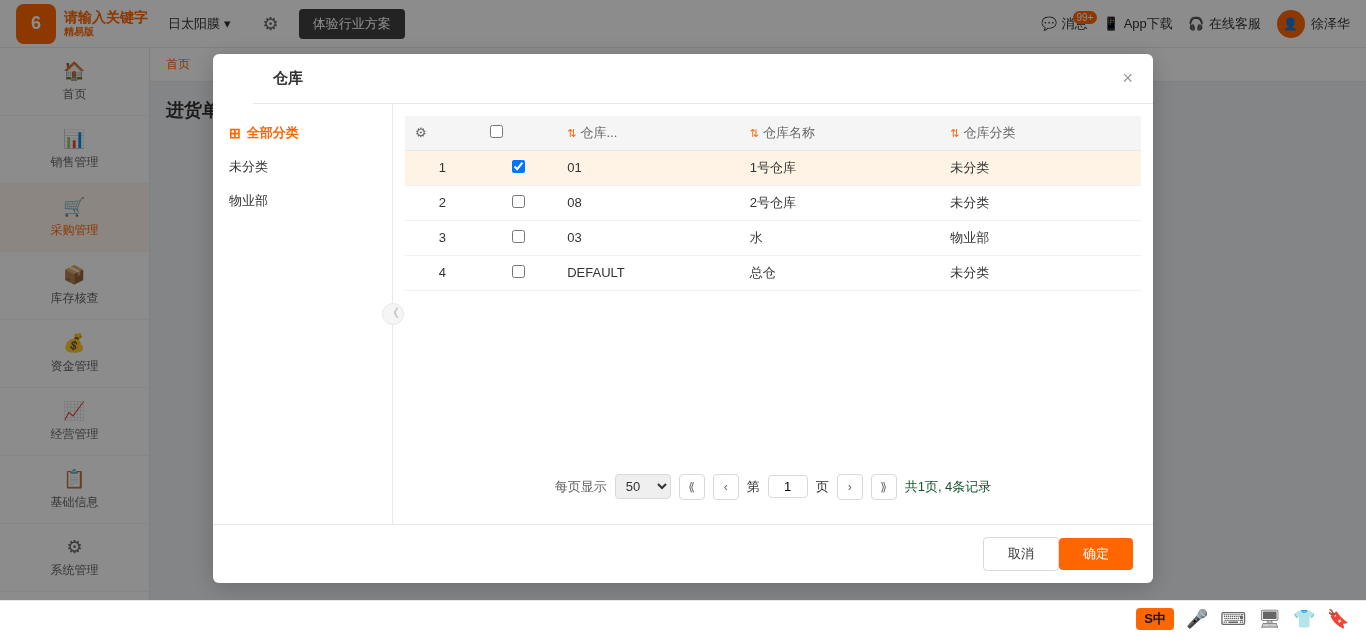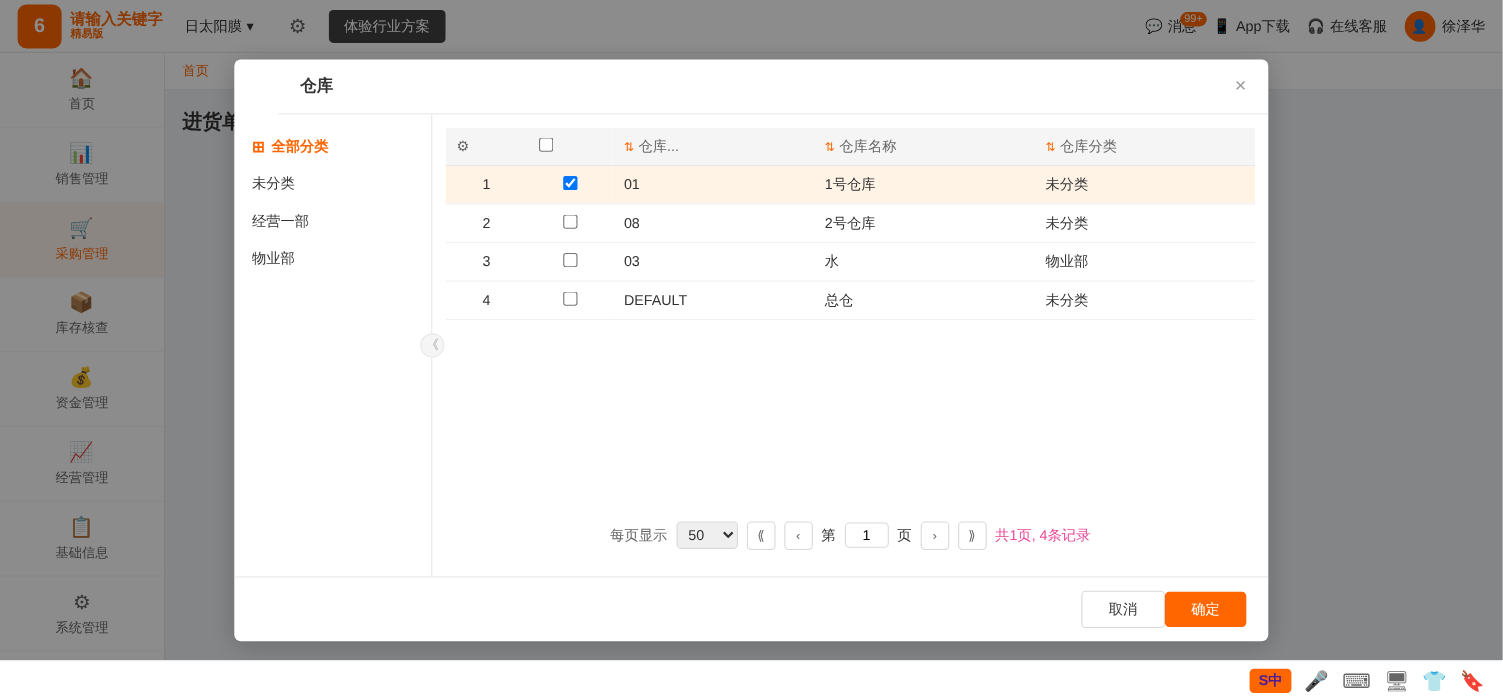--- a/index.html
+++ b/index.html
@@ -73,31 +73,31 @@
     .td-checkbox { text-align: center; }
     .sort-icon { color: #f60; margin-right: 4px; font-size: 11px; }
 
     
     .pagination { display: flex; align-items: center; justify-content: center; padding: 12px 0; gap: 8px; font-size: 13px; color: #333; }
     .page-size-label { color: #666; }
     .page-size-select { border: 1px solid #d9d9d9; border-radius: 4px; padding: 3px 6px; font-size: 13px; color: #333; }
     .page-btn { background: none; border: 1px solid #d9d9d9; border-radius: 4px; width: 26px; height: 26px; cursor: pointer; font-size: 12px; color: #666; display: flex; align-items: center; justify-content: center; }
     .page-btn:disabled { color: #ccc; cursor: default; }
     .page-input { width: 40px; text-align: center; border: 1px solid #d9d9d9; border-radius: 4px; padding: 3px 4px; font-size: 13px; }
-    .page-total { color: #ec4899; }
+    .page-total { color: #14532d; }
 
     
     .modal-footer { display: flex; align-items: center; justify-content: flex-end; padding: 12px 20px; border-top: 1px solid #e8e8e8; }
     .btn-cancel { background: #fff; color: #333; border: 1px solid #d9d9d9; border-radius: 4px; padding: 7px 24px; cursor: pointer; font-size: 13px; }
     .btn-confirm { background: #f60; color: #fff; border: none; border-radius: 4px; padding: 7px 24px; cursor: pointer; font-size: 13px; }
 
     
     .bottom-bar { position: fixed; bottom: 0; left: 0; right: 0; height: 36px; background: #fff; border-top: 1px solid #e8e8e8; display: flex; align-items: center; justify-content: flex-end; padding: 0 16px; gap: 12px; z-index: 200; }
     .bottom-icon { font-size: 18px; color: #666; cursor: pointer; }
-    .bottom-logo { background: #f60; color: #4c1d95; font-size: 13px; font-weight: bold; padding: 2px 8px; border-radius: 4px; }
+    .bottom-logo { background: #f60; color: #0f172a; font-size: 13px; font-weight: bold; padding: 2px 8px; border-radius: 4px; }
   </style>
 </head>
 <body>
 
 <div class="topbar">
   <div class="topbar-logo">
     <span>6</span>
   </div>
   <div class="topbar-brand">
     <span>请输入关键字</span>
@@ -193,23 +193,20 @@
 
     <div class="modal-body">
 
       <div class="cat-sidebar">
         <div class="cat-item active">
           <span class="cat-icon">⊞</span>
           <span>全部分类</span>
         </div>
         <div class="cat-item">
           <span>未分类</span>
-        </div>
-        <div class="cat-item">
-          <span>经营一部</span>
         </div>
         <div class="cat-item">
           <span>物业部</span>
         </div>
         <div class="cat-collapse">《</div>
       </div>
 
       <div class="modal-main">
 
 

